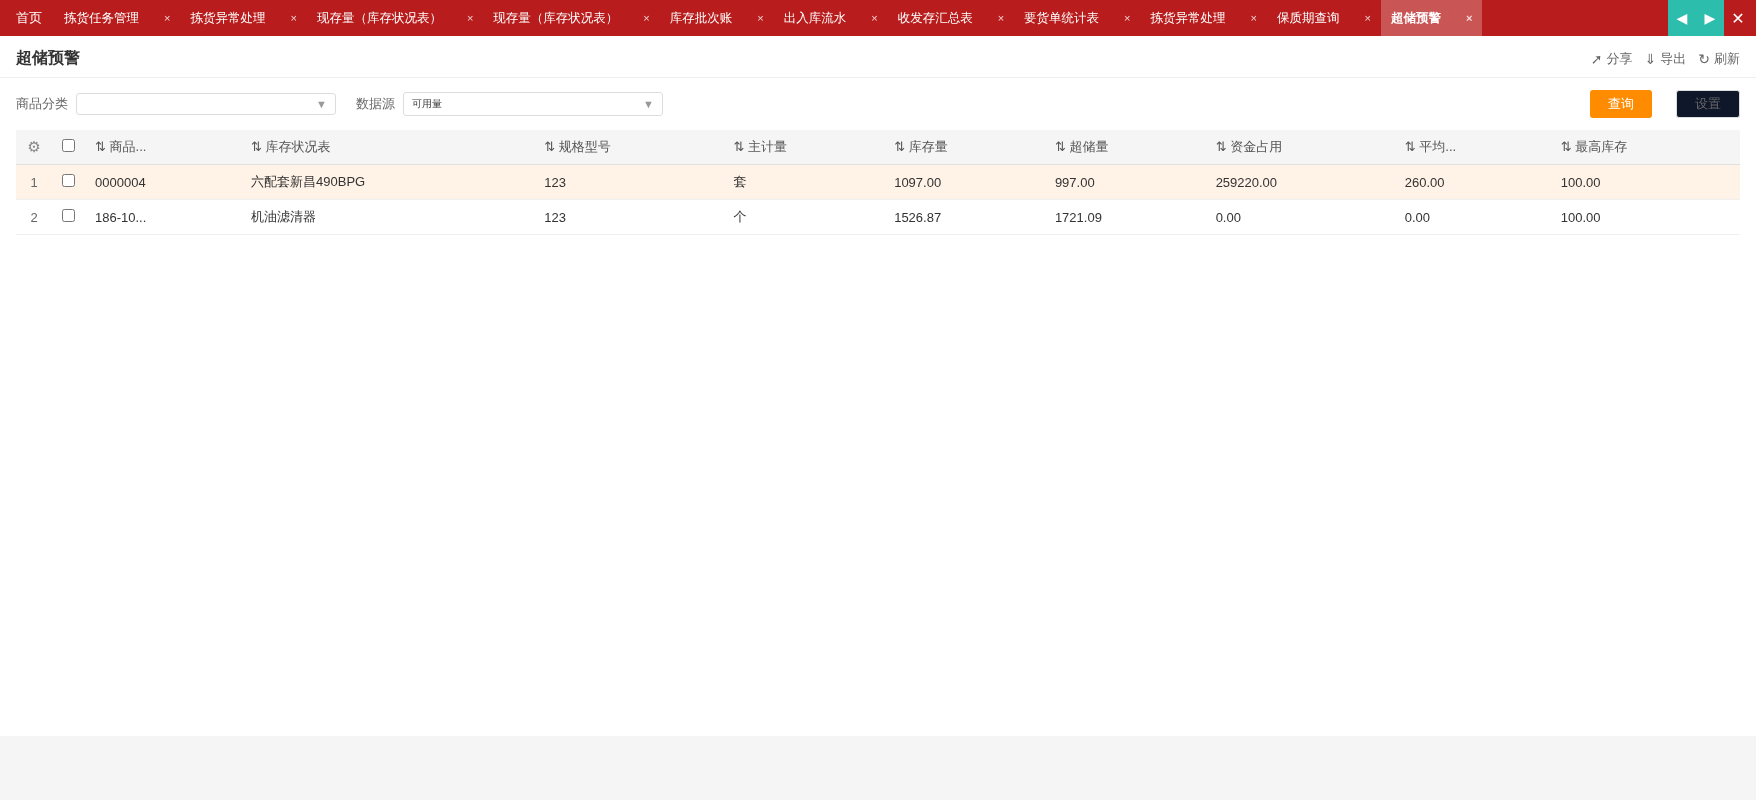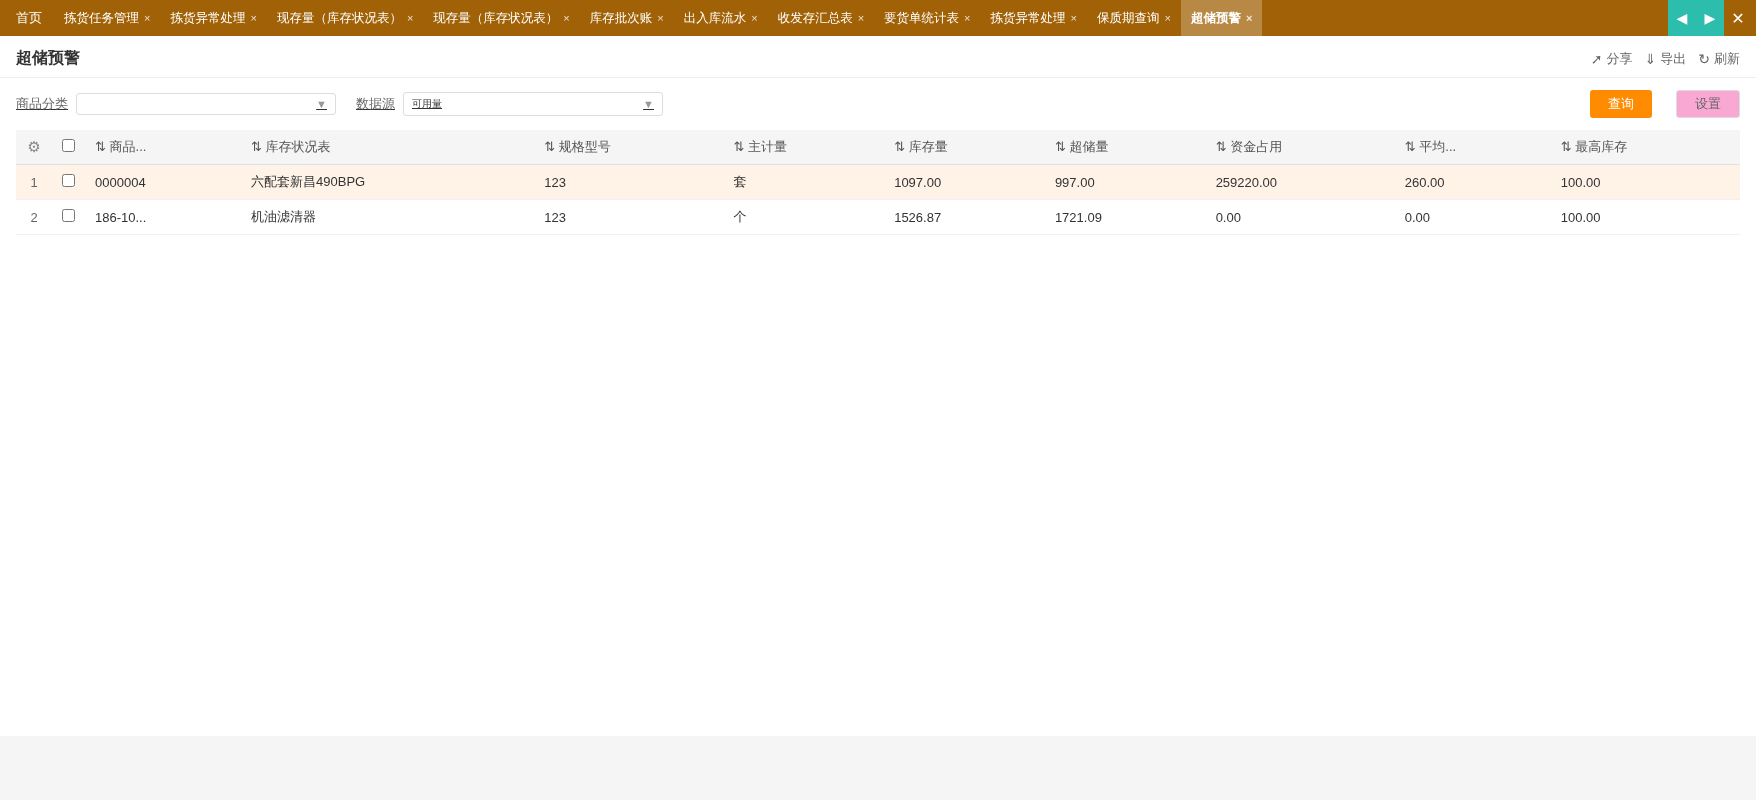--- a/index.html
+++ b/index.html
@@ -2,36 +2,37 @@
 <html><head>
   <meta charset="utf-8">
   <style>
     * { box-sizing: border-box; margin: 0; padding: 0; }
     body { font-family: 'Microsoft YaHei', Arial, sans-serif; font-size: 13px; background: #f5f5f5; color: #333; }
 
     
     .top-nav {
       display: flex;
       align-items: center;
-      background: #a16207;
+      background: #b91c1c;
       height: 36px;
       padding: 0 4px;
       overflow: hidden;
       white-space: nowrap;
     }
     .nav-tab {
       display: inline-flex;
       align-items: center;
       padding: 0 10px;
       height: 36px;
       color: #fff;
       font-size: 12.5px;
       cursor: pointer;
       position: relative;
       flex-shrink: 0;
+      gap: 20px;
     }
     .nav-tab.active { background: rgba(255,255,255,0.25); font-weight: bold; }
     .nav-tab .close-x {
       margin-left: 5px;
       font-size: 11px;
       color: rgba(255,255,255,0.8);
       cursor: pointer;
     }
     .nav-home {
       color: #fff;
@@ -102,21 +103,20 @@
       display: flex;
       align-items: center;
       padding: 12px 16px;
       gap: 20px;
       flex-wrap: wrap;
     }
     .filter-item {
       display: flex;
       align-items: center;
       gap: 8px;
-      text-decoration: underline;
     }
     .filter-label {
       color: #666;
       font-size: 13px;
       white-space: nowrap;
     }
     .filter-select {
       display: flex;
       align-items: center;
       border: 1px solid #ddd;
@@ -145,21 +145,21 @@
     .btn-query {
       background: #ff8c00;
       color: #fff;
       border: none;
       border-radius: 3px;
       padding: 5px 18px;
       cursor: pointer;
       font-size: 13px;
     }
     .btn-settings {
-      background: #f9a8d4;
+      background: #0f172a;
       color: #666;
       border: 1px solid #ddd;
       border-radius: 3px;
       padding: 0 18px;
       cursor: pointer;
       font-size: 13px;
     }
 
     
     .table-container {

